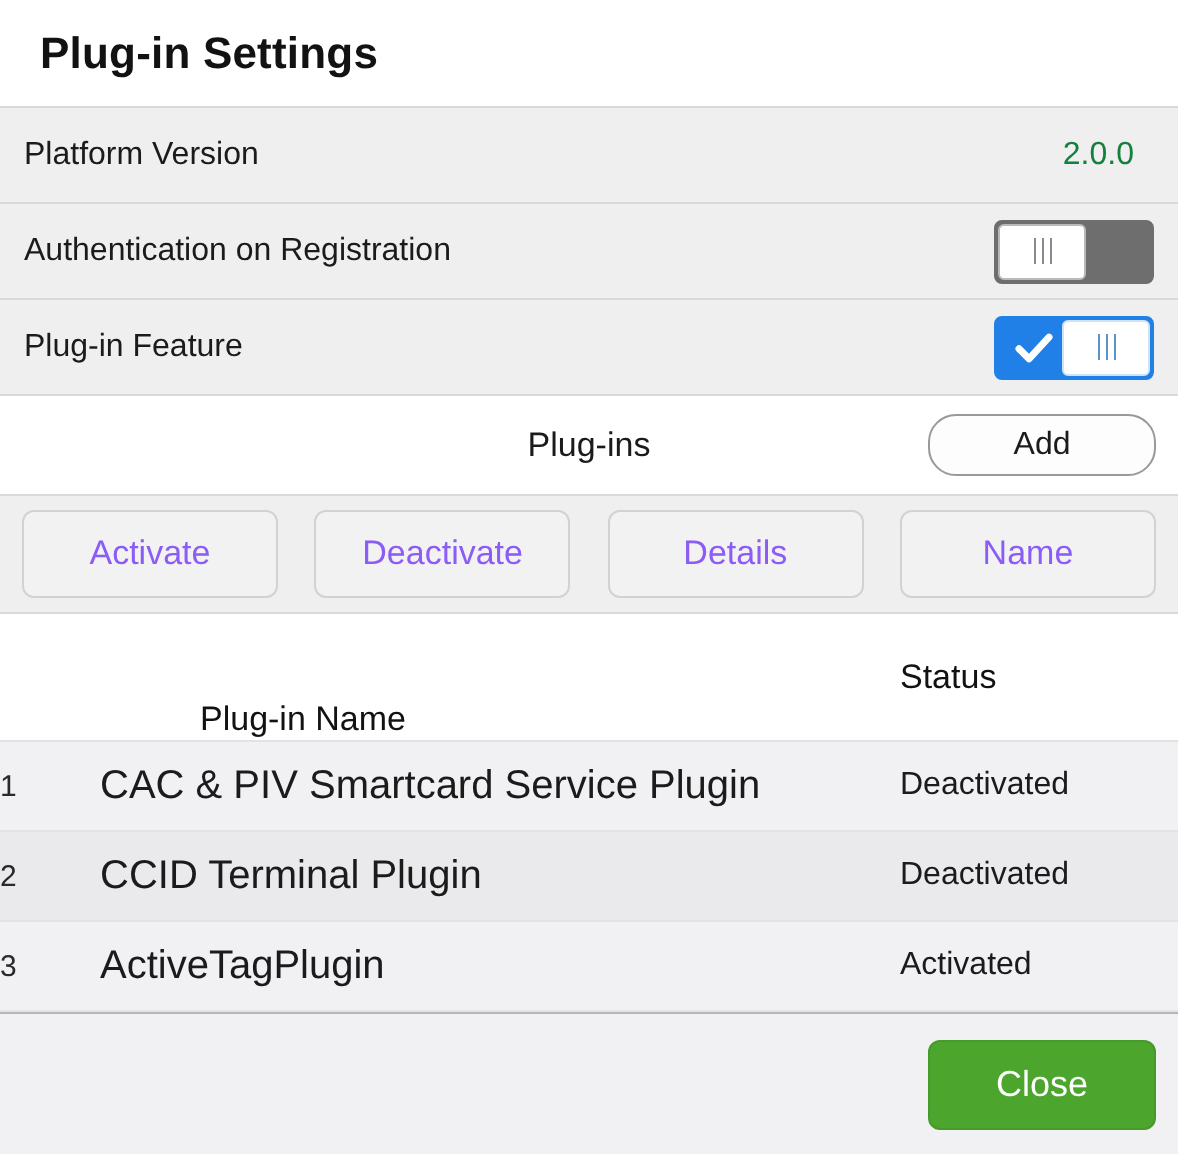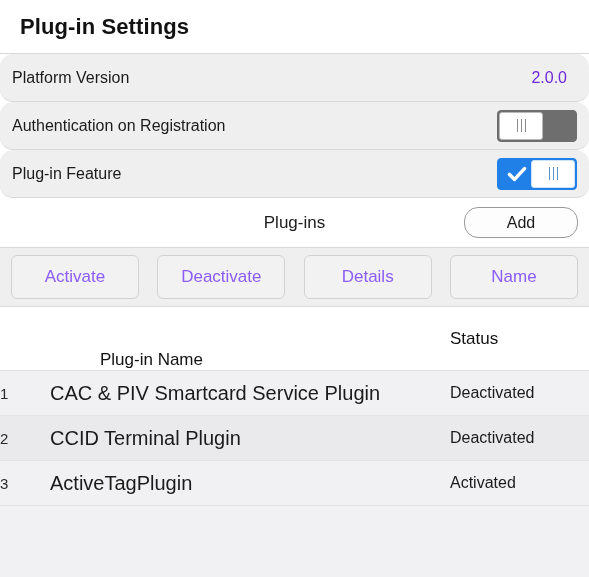--- a/index.html
+++ b/index.html
@@ -46,30 +46,29 @@
     flex: 0 0 auto;
   }
   .setting-row {
     height: 48px;
     background: #efeff0;
     display: flex;
     align-items: center;
     padding: 0 12px 0 12px;
     box-sizing: border-box;
     border-bottom: 1px solid #d9d9da;
-    border-radius: 13px;
   }
   .setting-label {
     font-size: 16px;
     color: #1b1b1b;
     flex: 1 1 auto;
   }
   .setting-value {
     font-size: 16px;
-    color: #6d28d9;
+    color: #15803d;
     padding-right: 10px;
   }
 
   
   .toggle {
     width: 80px;
     height: 32px;
     border-radius: 4px;
     position: relative;
     box-sizing: border-box;
@@ -358,14 +357,17 @@
         </tr>
         <tr class="trow odd">
           <td class="cell-num">3</td>
           <td class="cell-name pad-name">ActiveTagPlugin</td>
           <td class="cell-status pad-status">Activated</td>
         </tr>
       </tbody>
     </table>
   </div>
 
+  <div class="footer">
+    <button class="close-button">Close</button>
+  </div>
 
 </div>
 
 </body></html>

